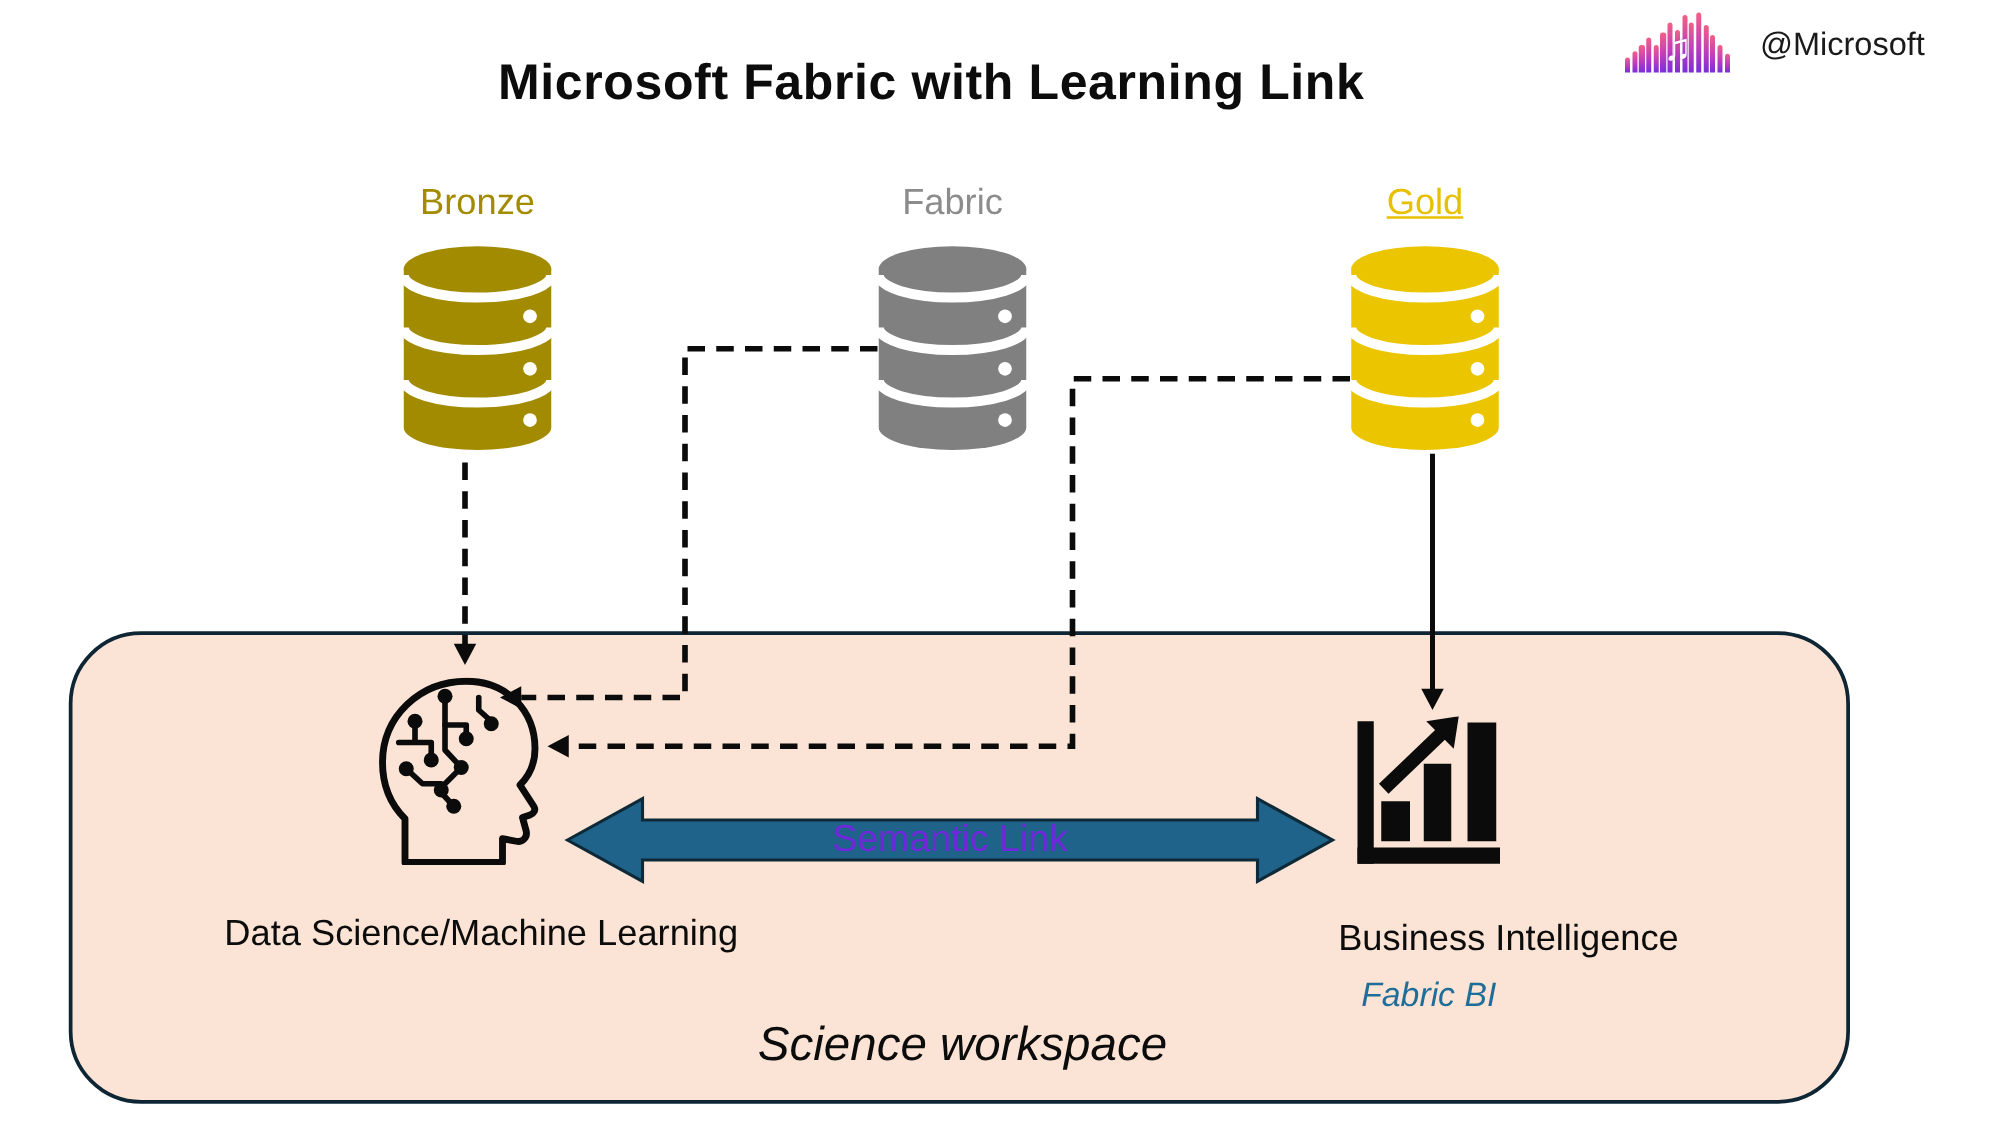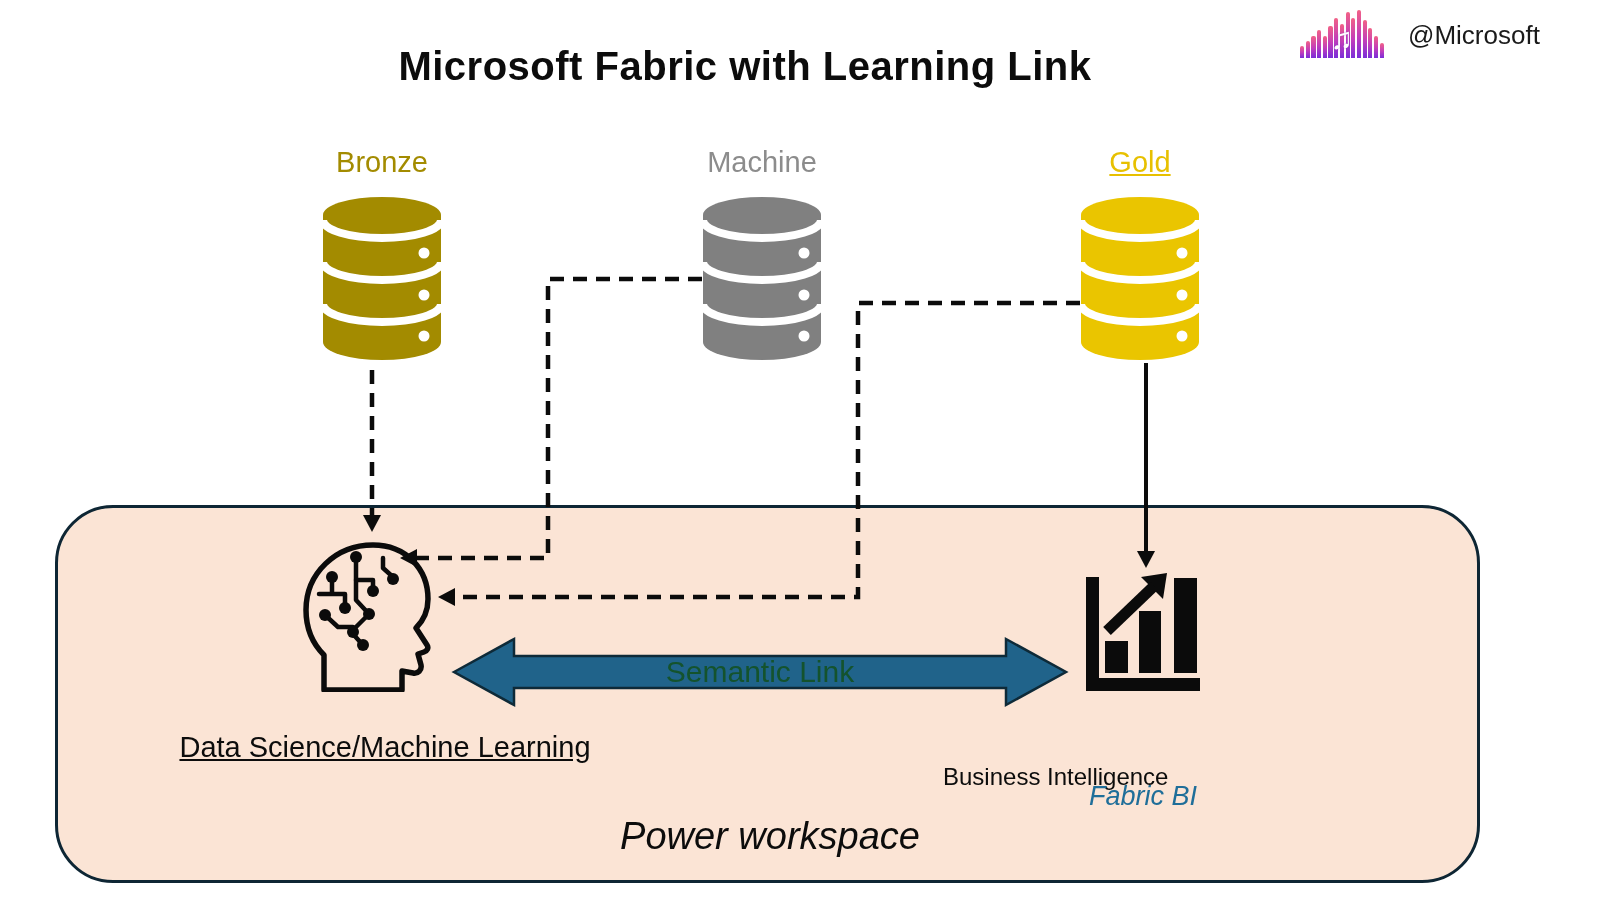--- a/index.html
+++ b/index.html
@@ -21,24 +21,24 @@
   .med-label{width:122px;text-align:center;font-size:29px;top:146px;}
   .lbl-bronze{color:#a38b00;text-align:center;}
   .lbl-silver{color:#8c8c8c;}
   .lbl-gold{color:#e7c000;text-decoration:underline;}
   
   .workspace{
     left:55px;top:505px;width:1425px;height:378px;
     background:#fbe4d5;border:3px solid #0e2634;border-radius:58px;box-sizing:border-box;
   }
   .ws-label{left:270px;top:815px;width:1000px;text-align:center;font-size:38px;font-style:italic;color:#0c0c0c;}
-  .ds-label{left:85px;top:731px;width:600px;text-align:center;font-size:29px;color:#0c0c0c;text-decoration:underline;}
-  .bi-label{left:943px;top:735px;width:400px;text-align:left;font-size:24px;color:#0c0c0c;margin-top:28px;}
+  .ds-label{left:85px;top:731px;width:600px;text-align:center;font-size:29px;color:#0c0c0c;}
+  .bi-label{left:943px;top:735px;width:400px;text-align:right;font-size:29px;color:#0c0c0c;}
   .pbi-label{left:943px;top:781px;width:400px;text-align:center;font-size:27px;font-style:italic;color:#1f6e99;}
-  .semlink-text{left:450px;top:654px;width:620px;height:36px;line-height:36px;text-align:center;font-size:30px;color:#14532d;}
+  .semlink-text{left:450px;top:654px;width:620px;height:36px;line-height:36px;text-align:center;font-size:30px;color:#6d28d9;}
   svg{display:block;}
 </style>
 </head>
 <body>
 
 <div class="canvas">
 
   <div class="abs title">Microsoft Fabric with Learning Link</div>
 
   <div class="abs logo-bars">
@@ -55,21 +55,21 @@
     <div class="bar" style="height:48px"></div>
     <div class="bar" style="height:38px"></div>
     <div class="bar" style="height:30px"></div>
     <div class="bar" style="height:22px"></div>
     <div class="bar" style="height:15px"></div>
   </div>
   <div class="abs logo-note">♫</div>
   <div class="abs logo-text">@Microsoft</div>
 
   <div class="abs med-label lbl-bronze" style="left:321px">Bronze</div>
-  <div class="abs med-label lbl-silver" style="left:701px">Machine</div>
+  <div class="abs med-label lbl-silver" style="left:701px">Fabric</div>
   <div class="abs med-label lbl-gold" style="left:1079px">Gold</div>
 
   <svg class="abs" style="left:321px;top:196px" width="122" height="168" viewBox="0 0 122 168">
     <g fill="#a38b00">
       <path d="M2,19 V146 A59,18 0 0 0 120,146 V19 Z"></path>
       <ellipse cx="61" cy="19" rx="59" ry="18"></ellipse>
     </g>
     <g stroke="#ffffff" stroke-width="8" fill="none">
       <path d="M2,24 A59,18 0 0 0 120,24"></path>
       <path d="M2,66 A59,18 0 0 0 120,66"></path>
@@ -170,15 +170,15 @@
   </svg>
 
   <svg class="abs" style="left:450px;top:630px" width="620" height="84" viewBox="0 0 620 84">
     <polygon points="4,42 64,9 64,26 556,26 556,9 616,42 556,75 556,58 64,58 64,75" stroke="#0e2a38" stroke-width="2.5" stroke-linejoin="miter" fill="#20638a"></polygon>
   </svg>
   <div class="abs semlink-text">Semantic Link</div>
 
   <div class="abs ds-label">Data Science/Machine Learning</div>
   <div class="abs bi-label">Business Intelligence</div>
   <div class="abs pbi-label">Fabric BI</div>
-  <div class="abs ws-label">Power workspace</div>
+  <div class="abs ws-label">Science workspace</div>
 
 </div>
 
 </body></html>

